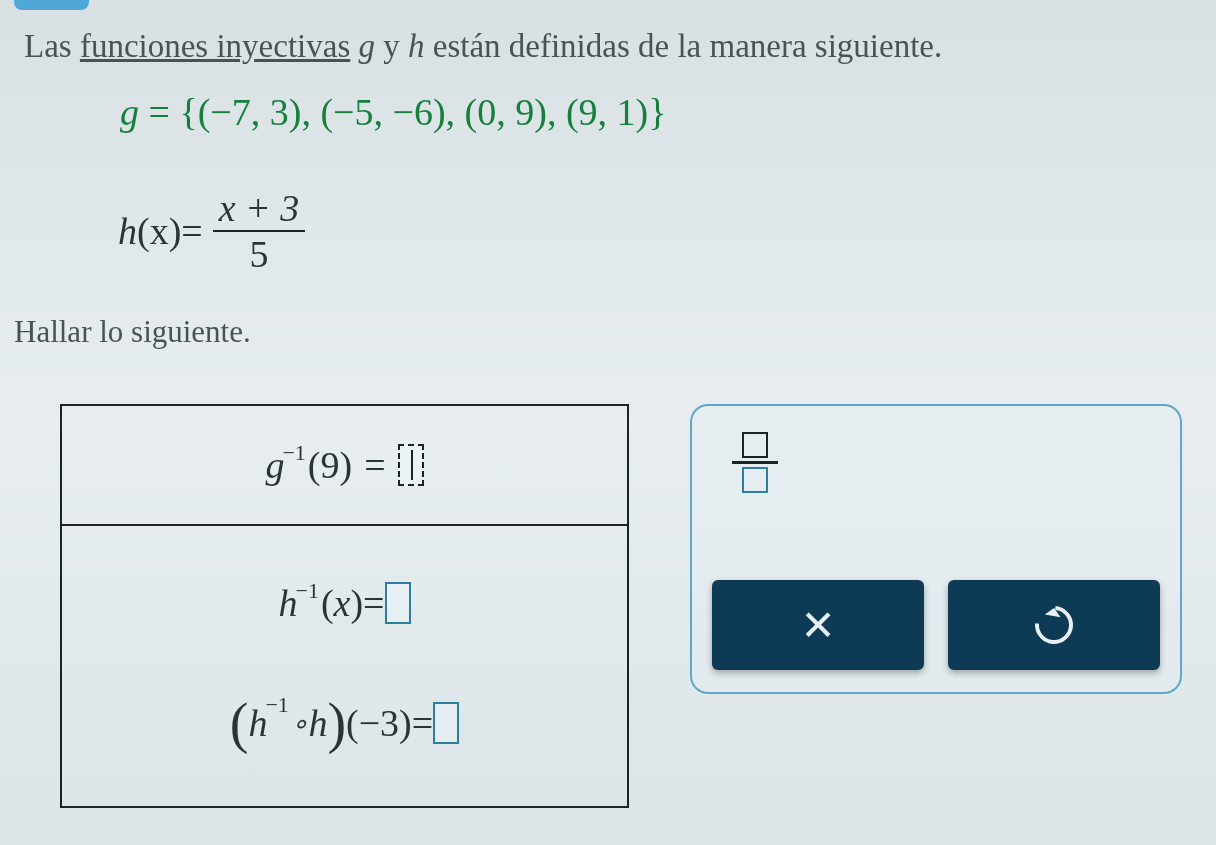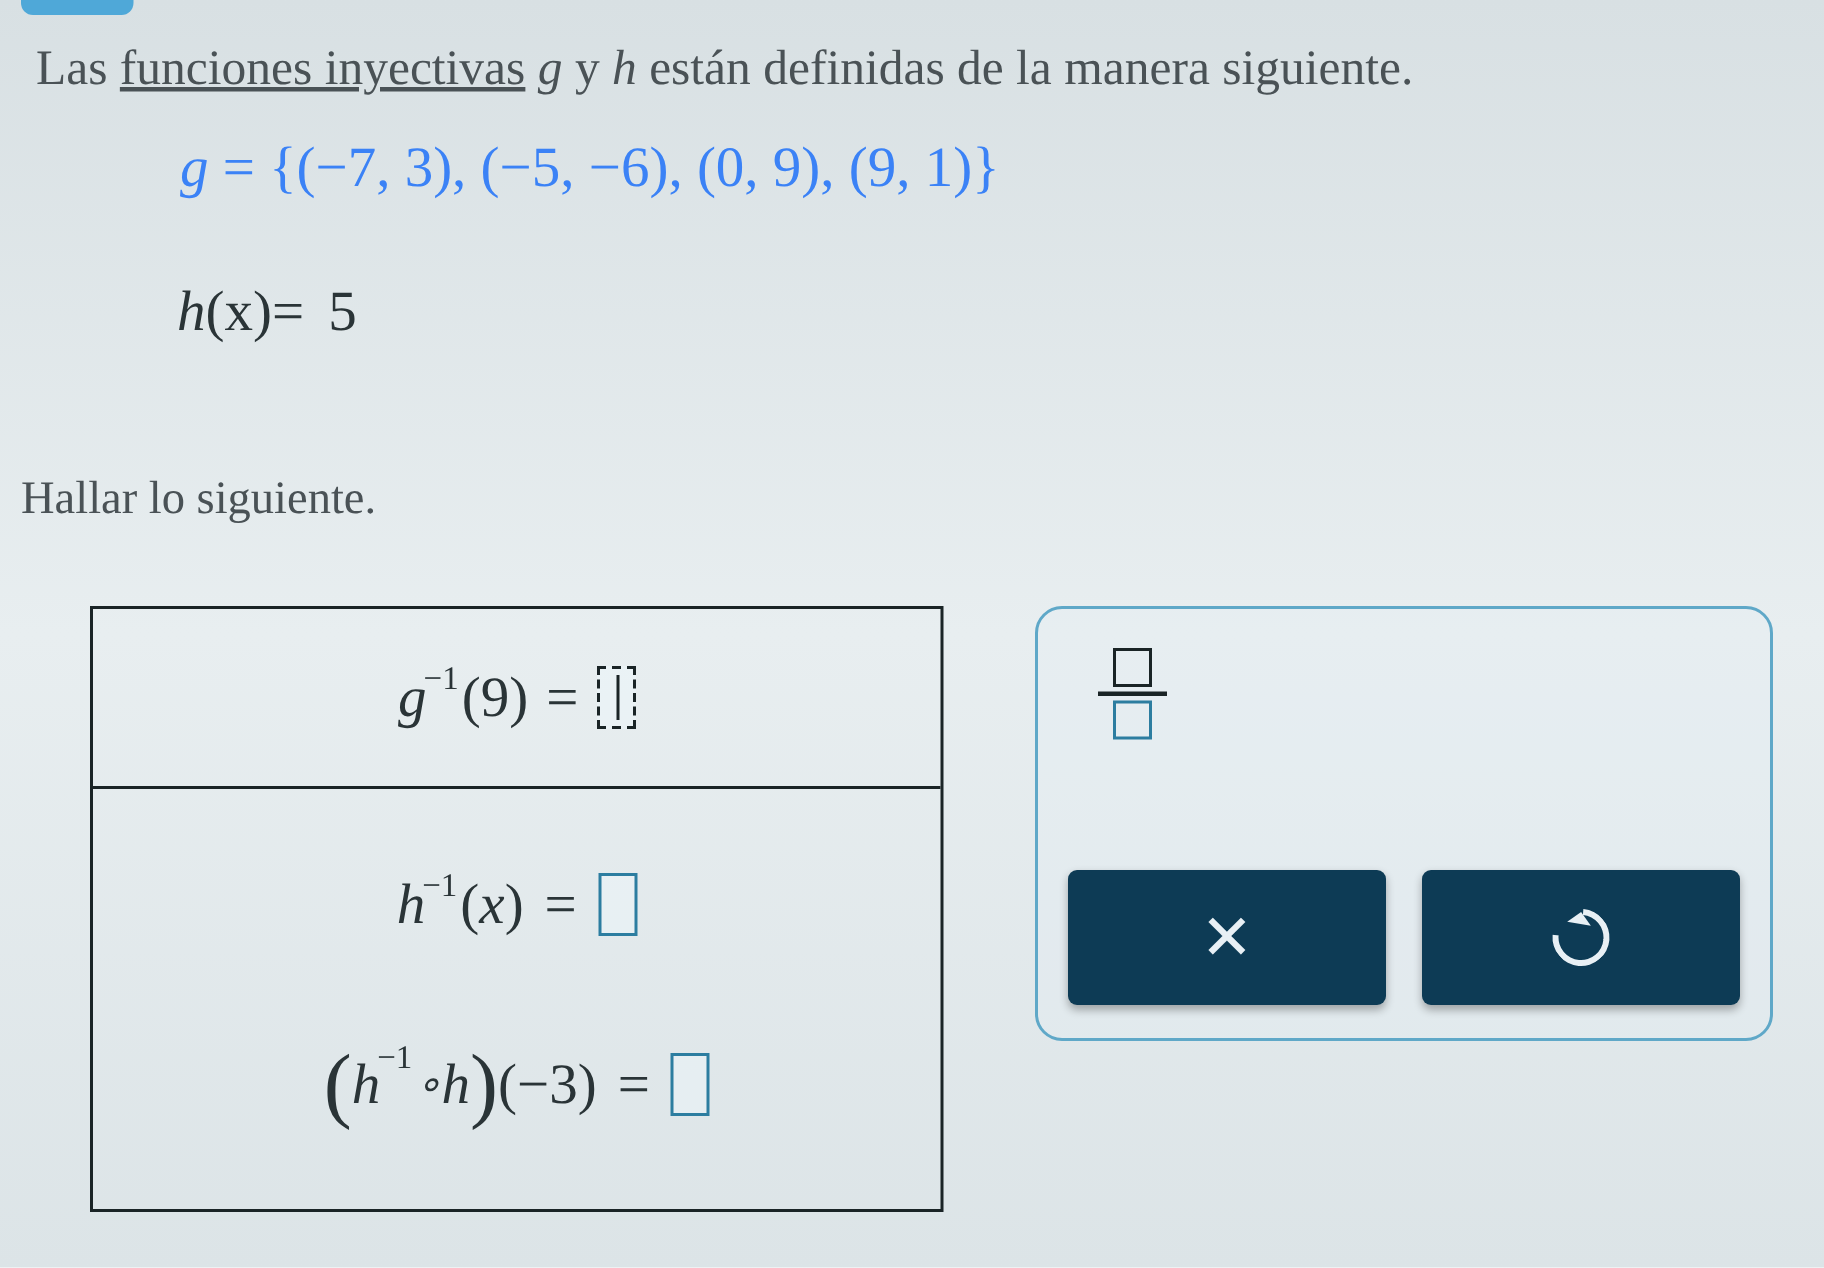--- a/index.html
+++ b/index.html
@@ -26,21 +26,21 @@
     }
     .problem-text .link {
       text-decoration: underline;
       color: #4a5256;
     }
     .problem-text .ital { font-style: italic; }
     .g-def {
       position: absolute;
       top: 90px; left: 120px;
       font-size: 38px;
-      color: #3b82f6;
+      color: #15803d;
       font-style: italic;
     }
     .g-def .roman { font-style: normal; }
     .h-def {
       position: absolute;
       top: 186px; left: 118px;
       font-size: 38px;
       color: #2a3437;
       font-style: italic;
       display: flex;
@@ -85,21 +85,20 @@
       display: flex;
       flex-direction: column;
       align-items: center;
       justify-content: space-around;
       padding: 20px 0;
     }
     .eq-line {
       display: flex;
       align-items: center;
       justify-content: center;
-      gap: 14px;
       font-size: 38px;
       color: #2a3437;
     }
     .sup-neg {
       font-size: 22px;
       position: relative;
       top: -18px;
       left: -2px;
     }
     .ital { font-style: italic; }
@@ -207,20 +206,21 @@
 
 <div class="g-def">
   <span>g</span><span class="roman"> = </span><span class="roman">{(−7, 3), (−5, −6), (0, 9), (9, 1)}</span>
 </div>
 
 <div class="h-def">
   <span>h</span>
     <span class="roman">(x)</span>
     <span class="roman"> = </span>
   <span class="frac">
+    <span class="num">x + 3</span>
     <span class="den">5</span>
   </span>
 </div>
 
 <div class="instruction">Hallar lo siguiente.</div>
 
 <div class="table-box">
   <div class="row1">
     <span>
       <span class="ital">g</span><span class="sup-neg">−1</span><span>(9)</span>

